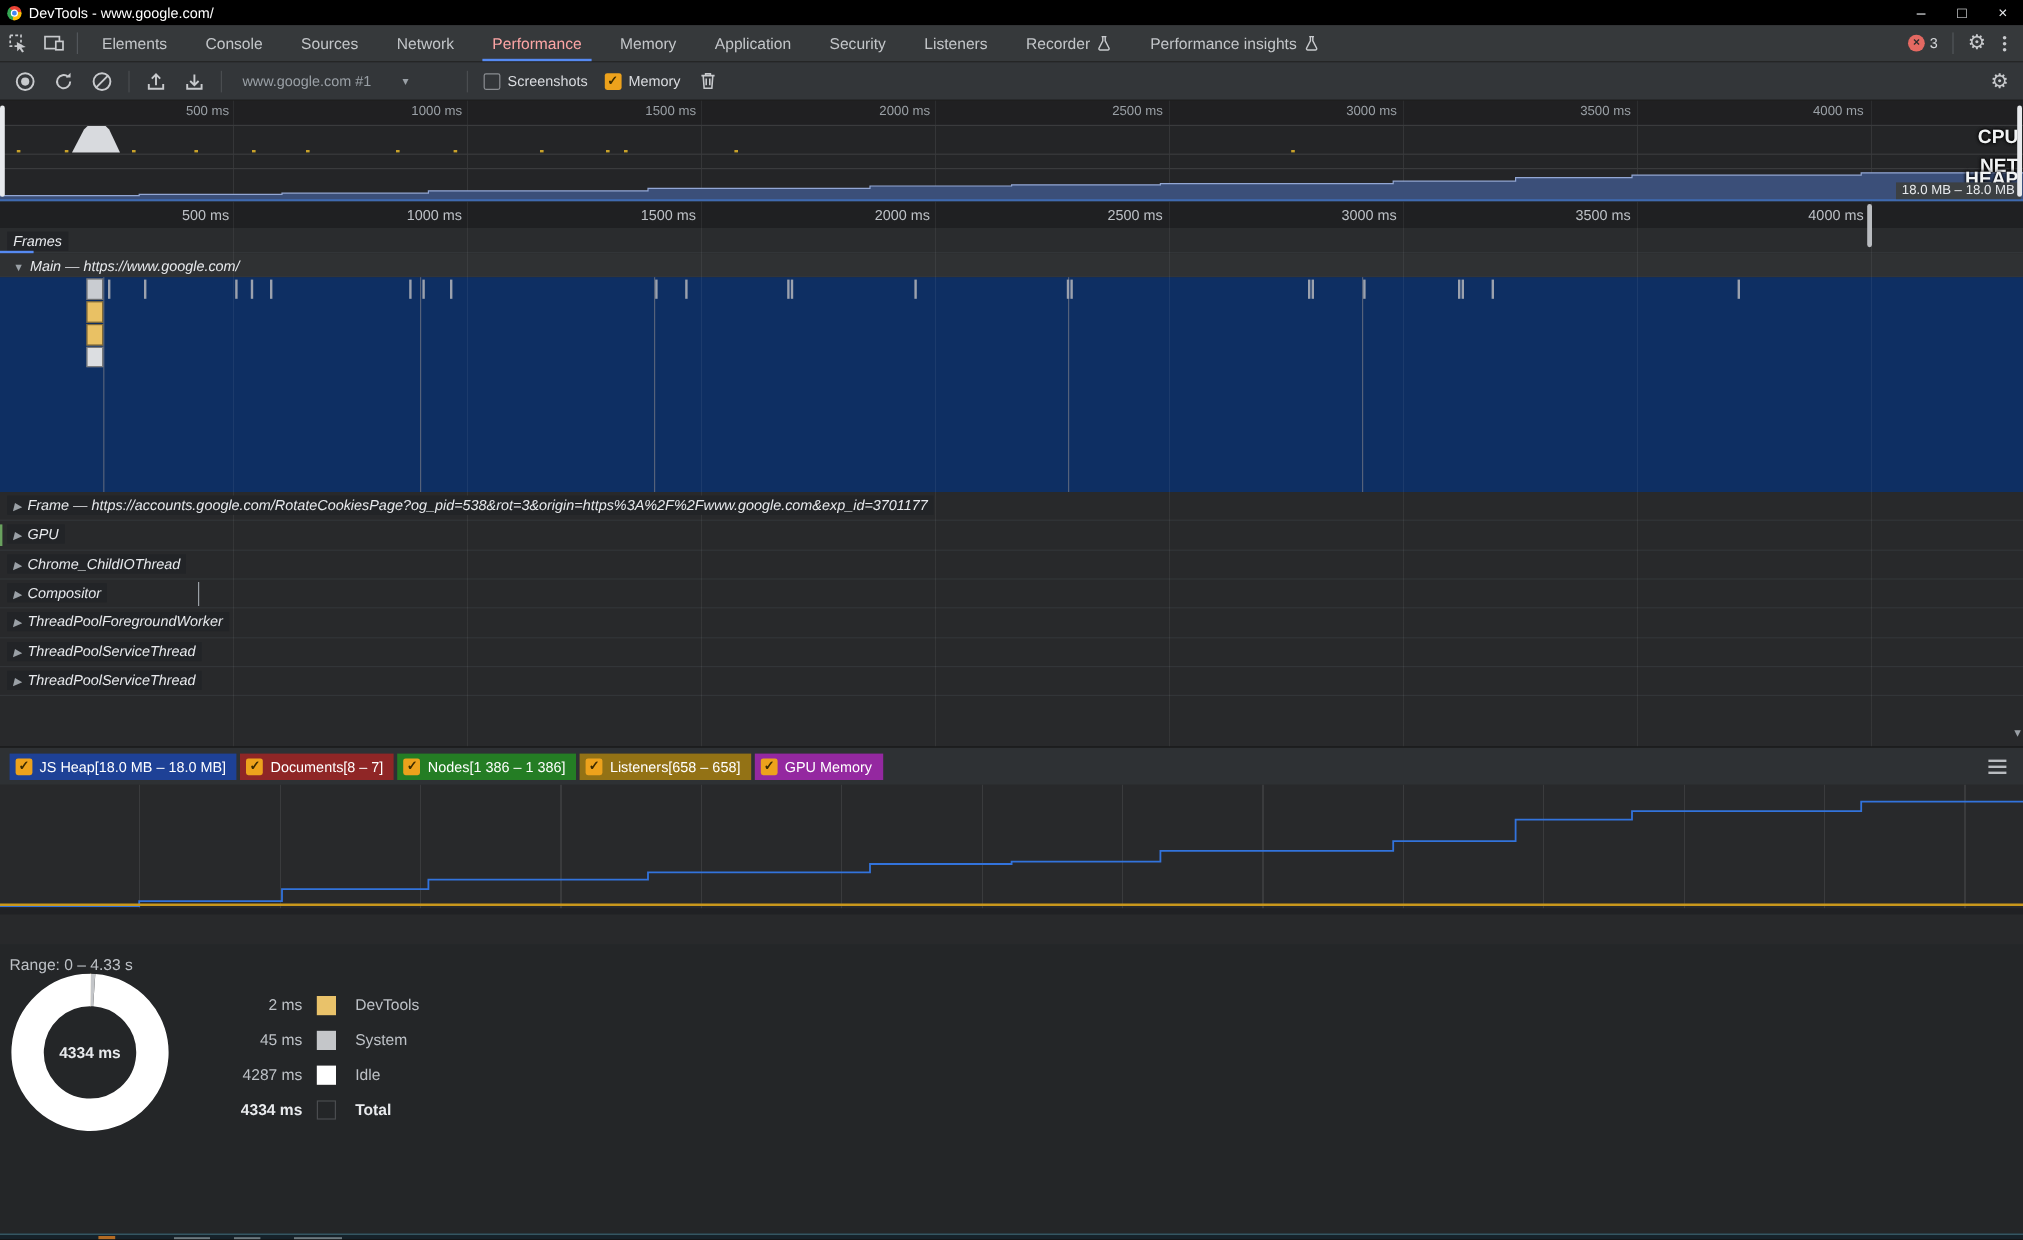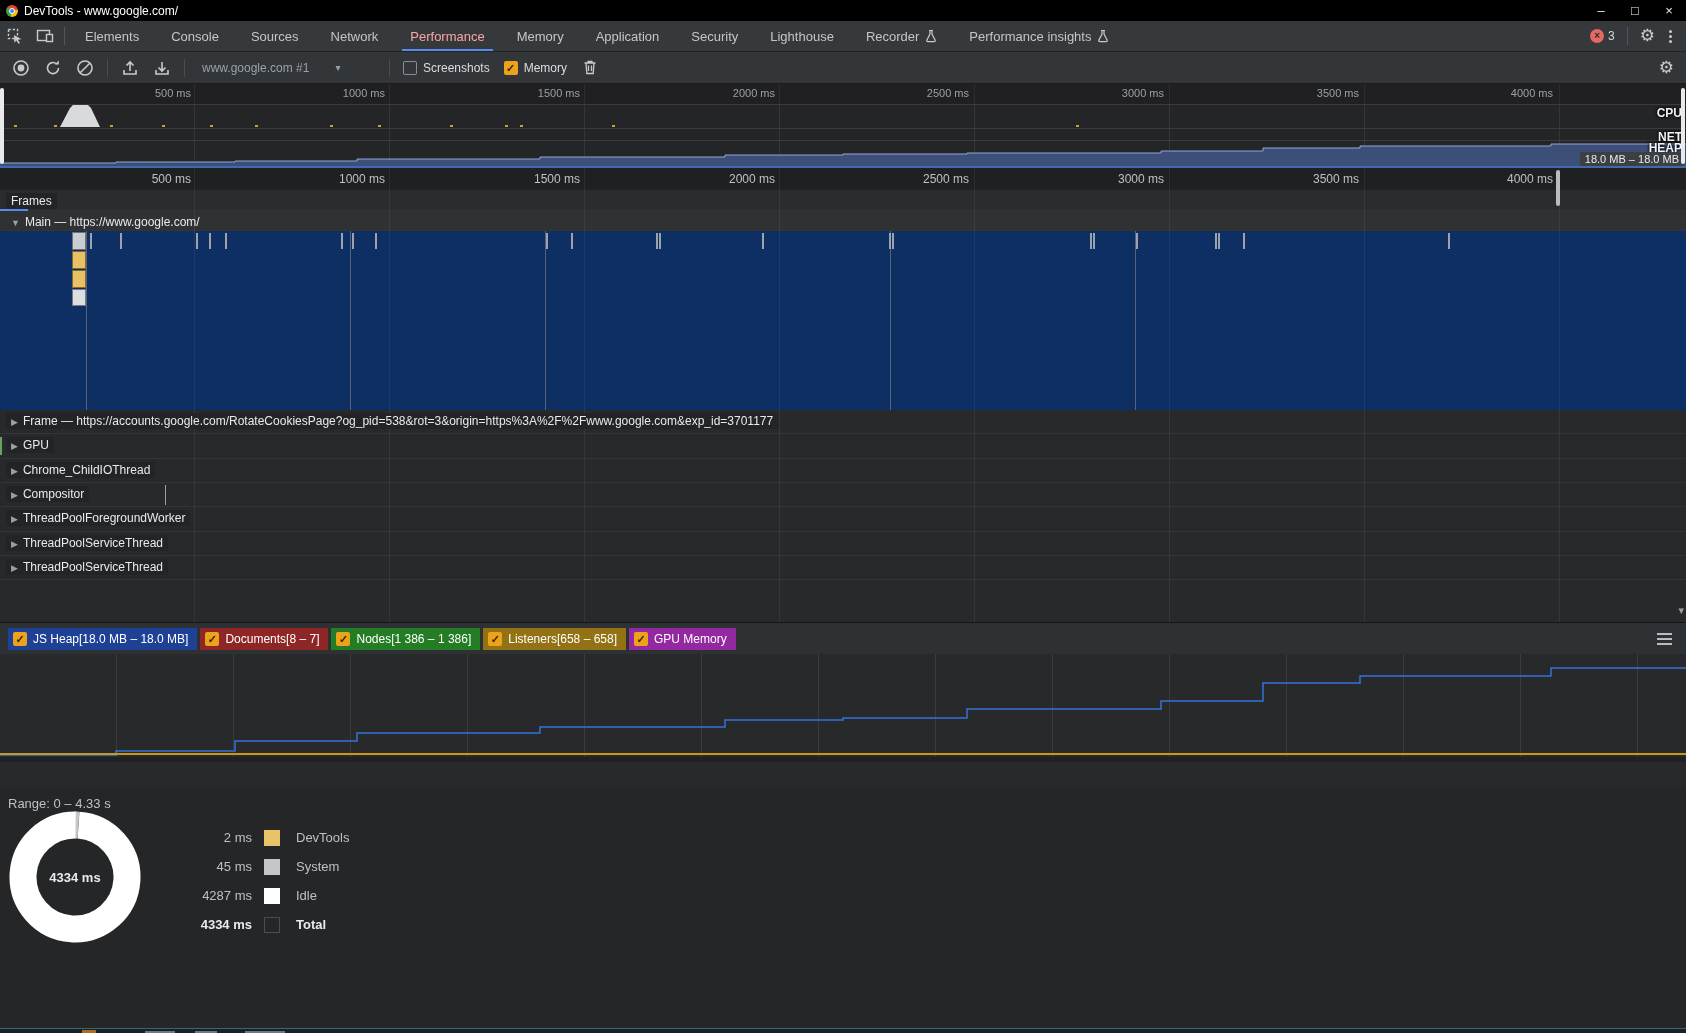--- a/index.html
+++ b/index.html
@@ -50,36 +50,36 @@
   .chk.off{border:1px solid #8a8d91;background:transparent;}
   .chk.on{background:#eda21c;color:#3c2b00;font-size:11px;font-weight:bold;line-height:14px;text-align:center;}
   .ptool-right{margin-left:auto;padding-right:12px;}
 
   
   .overview{position:absolute;top:84px;left:0;width:100%;height:83px;background:#242527;
     background-image:repeating-linear-gradient(to right,transparent 0,transparent 194px,rgba(255,255,255,.08) 194px,rgba(255,255,255,.08) 195px);}
   .ov-ruler{position:absolute;top:0;left:0;width:100%;height:20px;border-bottom:1px solid #3a3b3d;background:rgba(20,20,21,.25);}
   .ruler-label{position:absolute;width:66px;text-align:right;font-size:11px;color:#9aa0a6;top:3px;}
   .ov-row-sep{position:absolute;left:0;width:100%;height:1px;background:#3a3b3d;}
-  .ov-side-label{position:absolute;right:4px;font-size:12px;font-weight:bold;color:#f1f3f4;
+  .ov-side-label{position:absolute;right:4px;font-size:16px;font-weight:bold;color:#f1f3f4;
                  text-shadow:0 0 3px #000,0 0 3px #000;z-index:5;}
   .heap-chip{position:absolute;right:2px;top:68px;background:#3c4043;color:#e8eaed;font-size:11px;
              padding:1px 5px;z-index:5;}
   .ov-handle{position:absolute;width:4px;height:76px;top:4px;background:#e8eaed;border-radius:2px;z-index:6;}
   .divider-blue{position:absolute;top:166px;left:0;width:100%;height:2px;background:#3f6ab0;}
 
   
   .flame{position:absolute;top:168px;left:0;width:100%;height:454px;background:#28292b;overflow:hidden;}
   .f-grid{position:absolute;inset:0;pointer-events:none;z-index:3;
     background-image:repeating-linear-gradient(to right,transparent 0,transparent 194px,rgba(255,255,255,.06) 194px,rgba(255,255,255,.06) 195px);}
   .f-ruler{position:absolute;top:0;left:0;width:100%;height:22px;background:#1f2022;border-bottom:1px solid #3a3b3d;}
   .f-ruler .ruler-label{font-size:12px;color:#bdc1c6;top:4px;}
   .f-row{position:absolute;left:0;width:100%;box-sizing:border-box;border-bottom:1px solid #323538;}
   .row-label{display:inline-block;margin:3px 0 0 6px;padding:1px 5px;background:#222427;color:#e8eaed;
-             font-size:12px;white-space:nowrap;z-index:4;position:relative;}
+             font-size:12px;white-space:nowrap;z-index:4;position:relative;font-style:italic;}
   .tri{color:#9aa0a6;font-size:9px;margin-right:5px;}
   .navy{position:absolute;left:0;width:100%;top:63px;height:179px;background:#0e2f63;}
   .scroll-hint{position:absolute;top:41px;left:0;width:28px;height:2px;background:#568af2;z-index:5;}
   .f-scroll-thumb{position:absolute;left:1556px;top:2px;width:4px;height:36px;background:#b9bcc0;border-radius:2px;z-index:6;}
   .f-scroll-arrow{position:absolute;right:2px;top:436px;color:#9aa0a6;font-size:11px;z-index:6;}
 
   
   .counters{position:absolute;top:622px;left:0;width:100%;height:32px;background:#2e3134;
             border-top:1px solid #141414;display:flex;align-items:center;gap:3px;padding-left:8px;box-sizing:border-box;}
   .counter-chip{display:flex;align-items:center;gap:6px;height:22px;padding:0 9px 0 5px;
@@ -148,21 +148,21 @@
     <div class="tb-sep"></div>
 
     <div class="tab">Elements</div>
     <div class="tab">Console</div>
     <div class="tab">Sources</div>
     <div class="tab">Network</div>
     <div class="tab active">Performance</div>
     <div class="tab">Memory</div>
     <div class="tab">Application</div>
     <div class="tab">Security</div>
-    <div class="tab">Lighthouse</div>
+    <div class="tab">Listeners</div>
     <div class="tab"><span>Recorder</span><svg class="flask" width="12" height="14" viewBox="0 0 12 14">
           <path d="M4 1.5 h4 M5 1.5 v3.5 L1.8 11.2 a1.1 1.1 0 0 0 1 1.5 h6.4 a1.1 1.1 0 0 0 1-1.5 L7 5 V1.5" fill="none" stroke="#c8cacd" stroke-width="1.2"></path>
         </svg></div>
     <div class="tab"><span>Performance insights</span><svg class="flask" width="12" height="14" viewBox="0 0 12 14">
           <path d="M4 1.5 h4 M5 1.5 v3.5 L1.8 11.2 a1.1 1.1 0 0 0 1 1.5 h6.4 a1.1 1.1 0 0 0 1-1.5 L7 5 V1.5" fill="none" stroke="#c8cacd" stroke-width="1.2"></path>
         </svg></div>
 
     <div class="tabbar-right">
       <div class="err-badge">
         <div class="err-circle">×</div>

